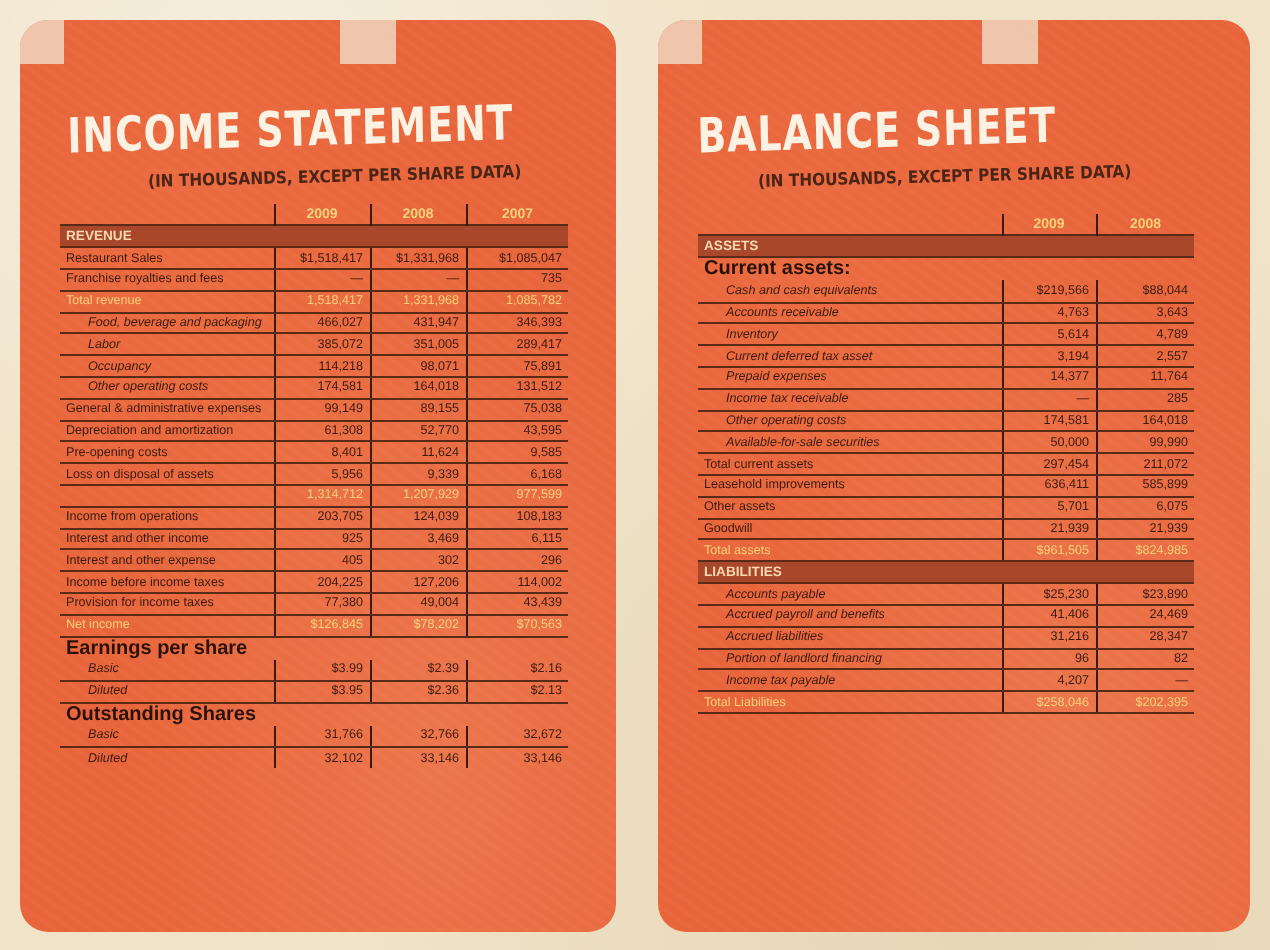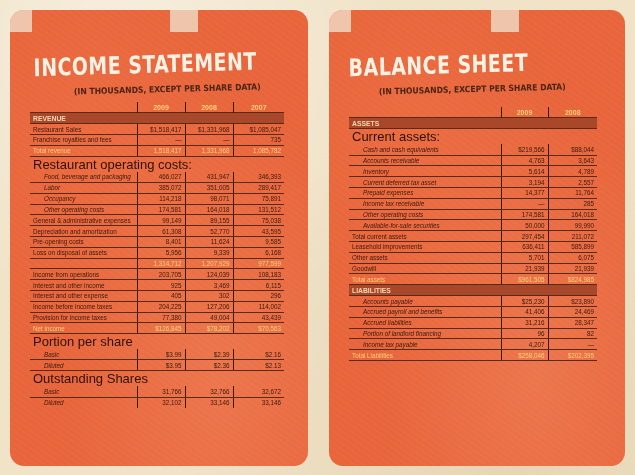--- a/index.html
+++ b/index.html
@@ -74,22 +74,22 @@
   tr.band td {
     background: #a8472a;
     color: #f7d8b0;
     font-weight: bold;
     font-size: 6.8px;
     height: 11px;
     border-top: 1px solid #5a2a18;
     border-bottom: 1px solid #5a2a18;
   }
   tr.sect td {
-    font-weight: normal;
-    font-size: 13px;
+    font-weight: bold;
+    font-size: 10px;
     color: #2a120a;
   }
   tr.row td { border-bottom: 1px solid #5a2a18; }
   tr.row td.num { text-align: right; border-left: 1px solid #3a1a10; }
   tr.row td.lbl.ind { padding-left: 14px; font-style: italic; }
   tr.total td { color: #f5d27a; }
   tr.noline td { border-bottom: none; }
 </style>
 </head>
 <body>
@@ -131,23 +131,20 @@
           <td class="num">—</td>
           <td class="num">—</td>
           <td class="num">735</td>
         </tr>
         <tr class="row total">
           <td class="lbl">Total revenue</td>
           <td class="num">1,518,417</td>
           <td class="num">1,331,968</td>
           <td class="num">1,085,782</td>
         </tr>
-        <tr class="sect">
-          <td colspan="4">Restaurant operating costs:</td>
-        </tr>
         <tr class="row">
           <td class="lbl ind">Food, beverage and packaging</td>
           <td class="num">466,027</td>
           <td class="num">431,947</td>
           <td class="num">346,393</td>
         </tr>
         <tr class="row">
           <td class="lbl ind">Labor</td>
           <td class="num">385,072</td>
           <td class="num">351,005</td>
@@ -225,21 +222,21 @@
           <td class="num">49,004</td>
           <td class="num">43,439</td>
         </tr>
         <tr class="row total">
           <td class="lbl">Net income</td>
           <td class="num">$126,845</td>
           <td class="num">$78,202</td>
           <td class="num">$70,563</td>
         </tr>
         <tr class="sect">
-          <td colspan="4">Portion per share</td>
+          <td colspan="4">Earnings per share</td>
         </tr>
         <tr class="row">
           <td class="lbl ind">Basic</td>
           <td class="num">$3.99</td>
           <td class="num">$2.39</td>
           <td class="num">$2.16</td>
         </tr>
         <tr class="row">
           <td class="lbl ind">Diluted</td>
           <td class="num">$3.95</td>

